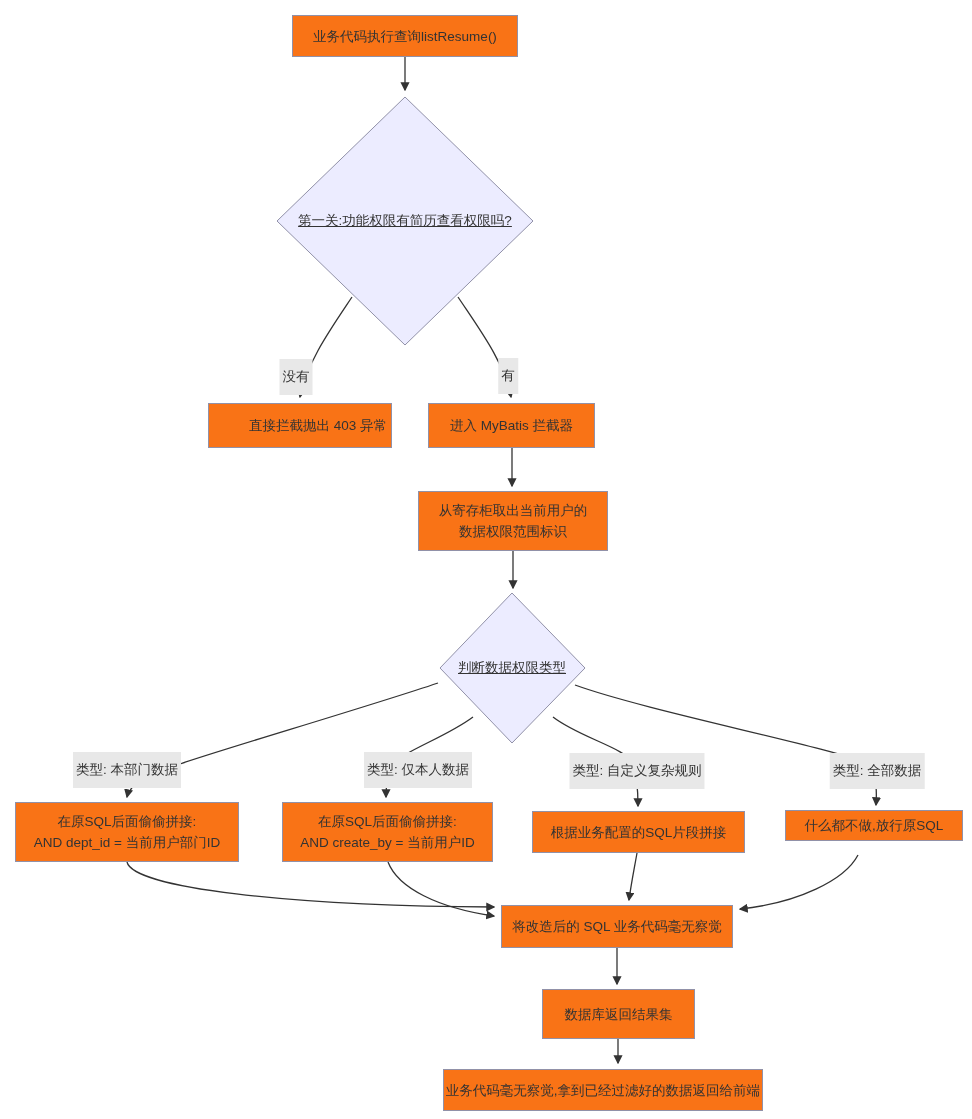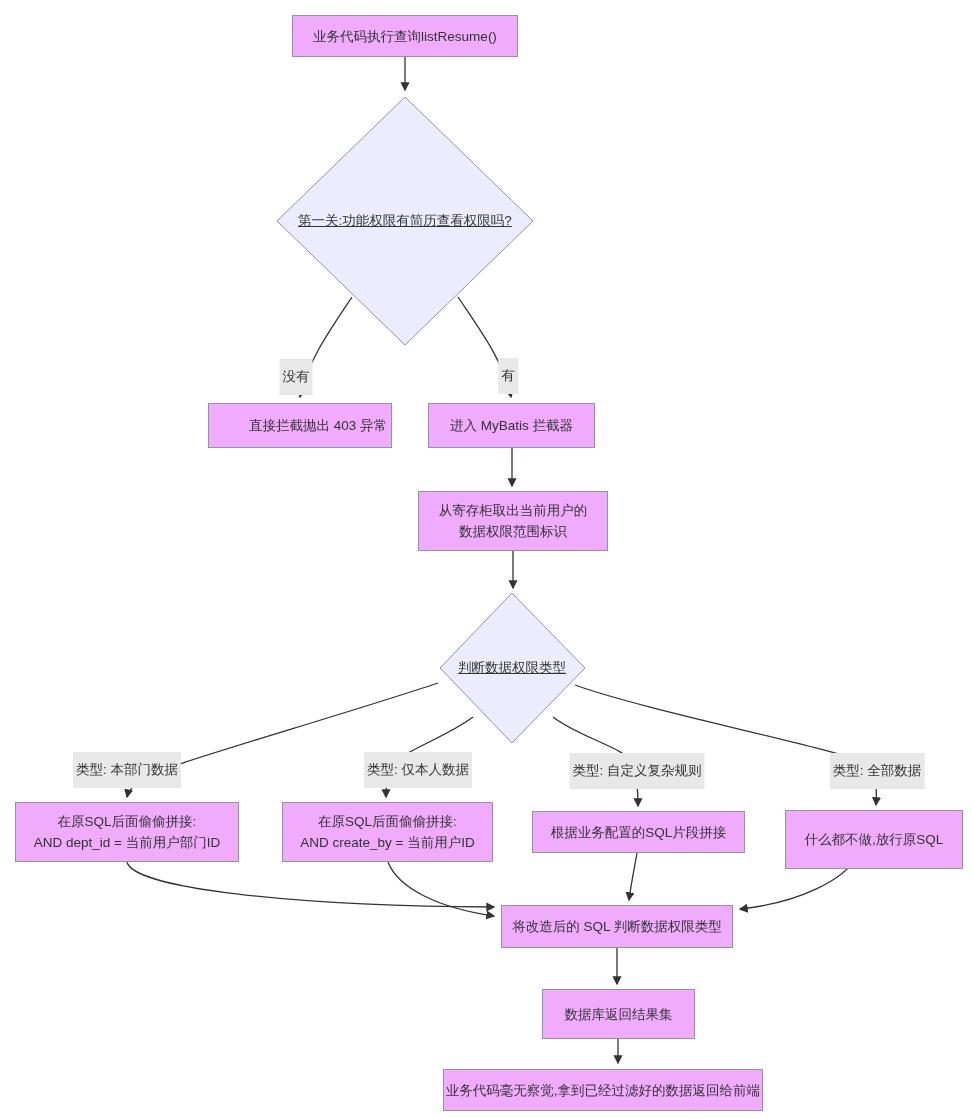--- a/index.html
+++ b/index.html
@@ -9,21 +9,21 @@
     background:#ffffff;
     font-family:"Liberation Sans","DejaVu Sans",sans-serif;
     color:#333333;
     overflow:hidden;
   }
   #edge-layer{position:absolute;left:0;top:0;z-index:1;}
   .node{
     position:absolute;
     z-index:2;
     box-sizing:border-box;
-    background:#f0abfc;
+    background:#f97316;
     border:1px solid #9191a8;
     display:flex;align-items:center;justify-content:center;
     text-align:center;
     font-size:13.5px;
     line-height:21px;
     white-space:pre-line;
     color:#333333;
   }
   .diamond-label{
     position:absolute;
@@ -98,23 +98,23 @@
   <div class="diamond-label" style="left:512px;top:668px;">判断数据权限类型</div>
 
   <div class="node" style="left:15px;top:802px;width:224px;height:60px;">在原SQL后面偷偷拼接:
 AND dept_id = 当前用户部门ID</div>
 
   <div class="node" style="left:282px;top:802px;width:211px;height:60px;">在原SQL后面偷偷拼接:
 AND create_by = 当前用户ID</div>
 
   <div class="node" style="left:532px;top:811px;width:213px;height:42px;">根据业务配置的SQL片段拼接</div>
 
-  <div class="node" style="left:785px;top:810px;width:178px;height:59px;">什么都不做,放行原SQL</div>
+  <div class="node" style="left:785px;top:810px;width:178px;height:31px;">什么都不做,放行原SQL</div>
 
-  <div class="node" style="left:501px;top:905px;width:232px;height:43px;">将改造后的 SQL 判断数据权限类型</div>
+  <div class="node" style="left:501px;top:905px;width:232px;height:43px;">将改造后的 SQL 业务代码毫无察觉</div>
 
   <div class="node" style="left:542px;top:989px;width:153px;height:50px;">数据库返回结果集</div>
 
   <div class="node" style="left:443px;top:1069px;width:320px;height:42px;">业务代码毫无察觉,拿到已经过滤好的数据返回给前端</div>
 
   <div class="edge-label" style="left:296px;top:377px;">没有</div>
   <div class="edge-label" style="left:508px;top:376px;">有</div>
   <div class="edge-label" style="left:127px;top:770px;">类型: 本部门数据</div>
   <div class="edge-label" style="left:388px;top:770px;margin-left:30px;">类型: 仅本人数据</div>
   <div class="edge-label" style="left:637px;top:771px;">类型: 自定义复杂规则</div>

